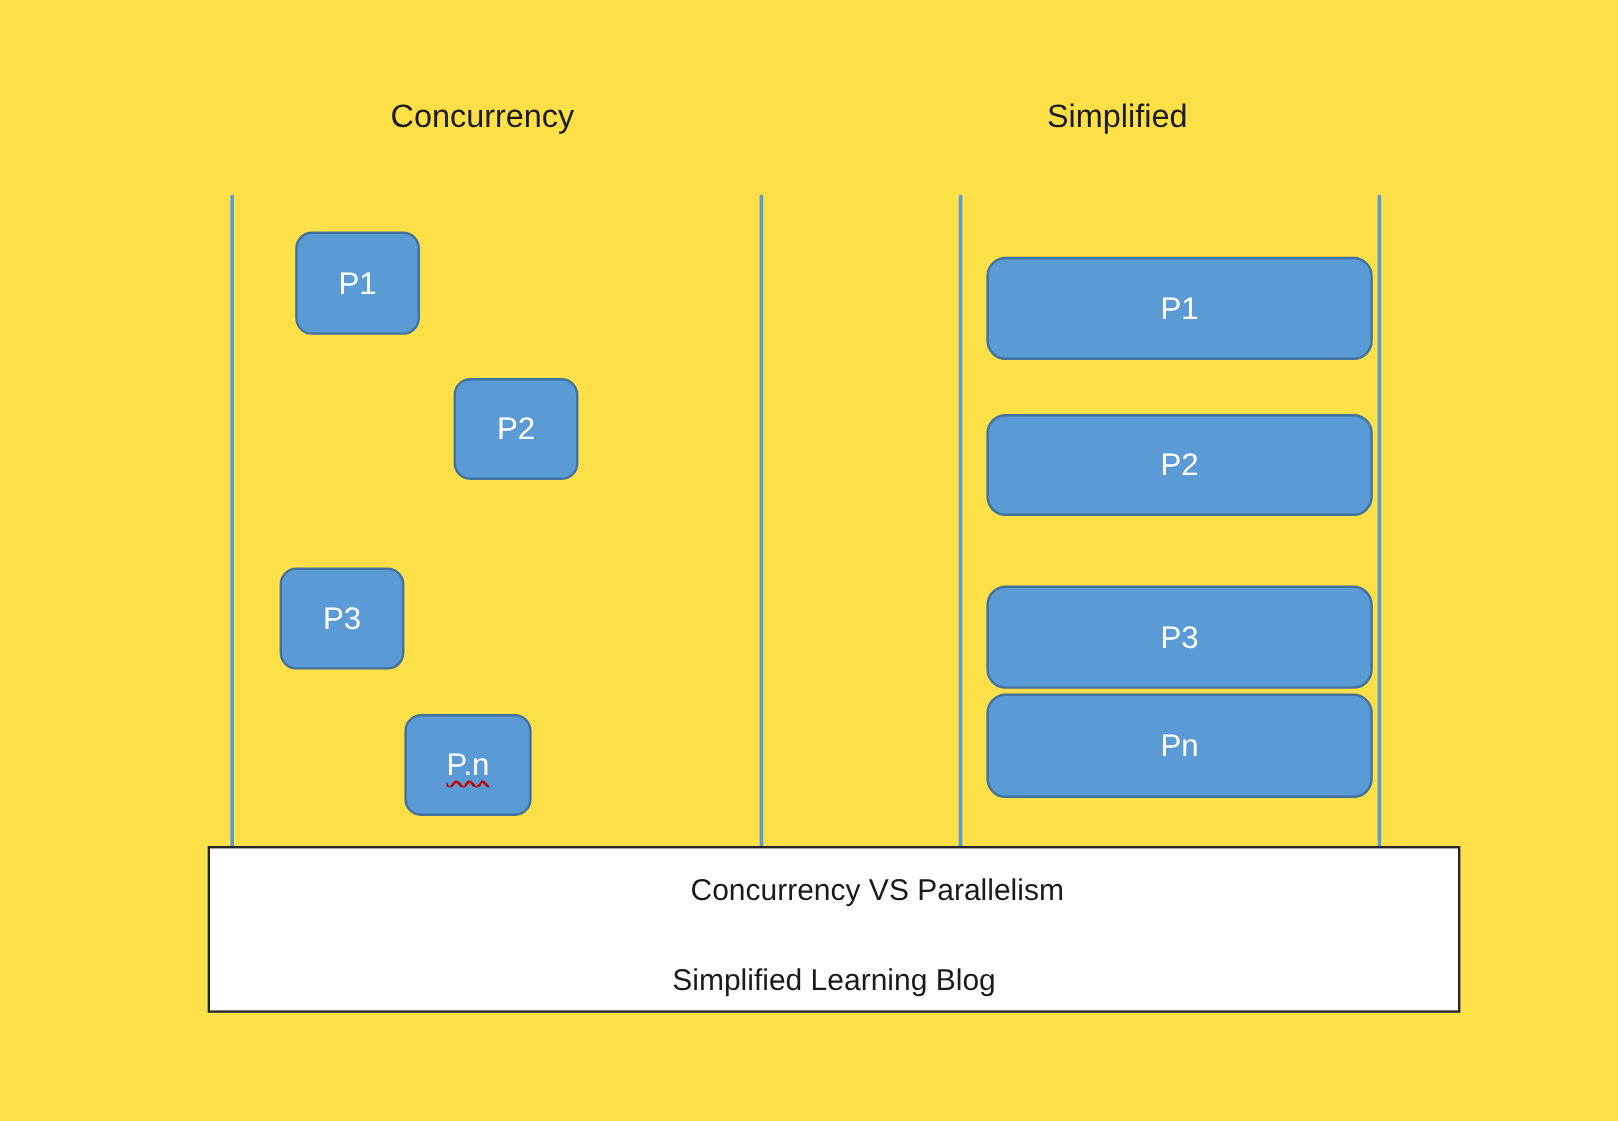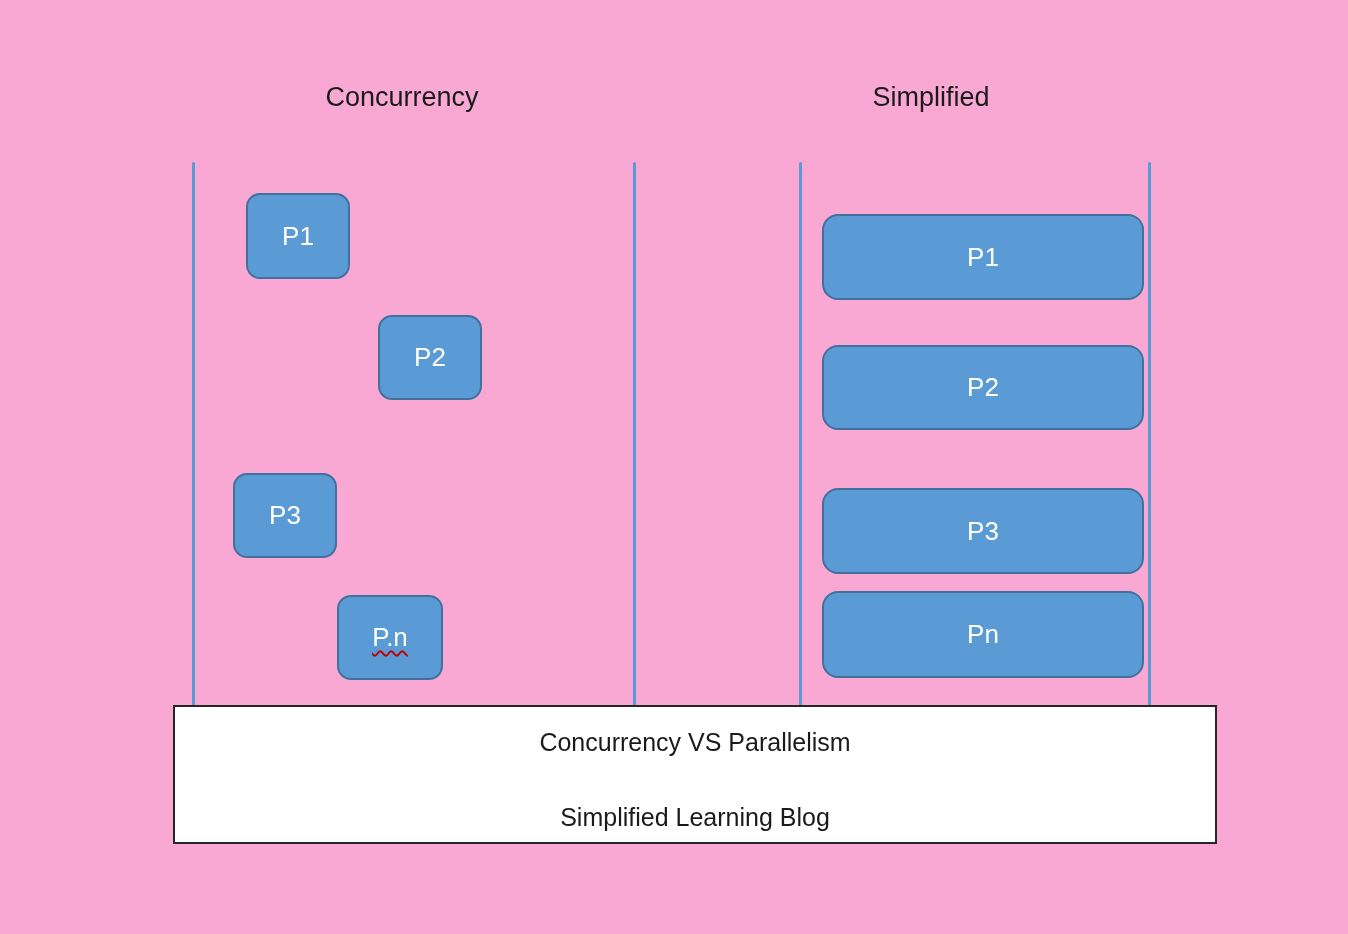--- a/index.html
+++ b/index.html
@@ -7,21 +7,21 @@
     padding: 0;
     background: #ffffff;
   }
   body {
     font-family: "Liberation Sans", sans-serif;
   }
   .canvas {
     position: relative;
     width: 1348px;
     height: 934px;
-    background: #f9a8d4;
+    background: #fde047;
     overflow: hidden;
   }
   .section-title {
     position: absolute;
     transform: translateX(-50%);
     font-size: 27px;
     line-height: 30px;
     color: var(--title-text, #1a1a1a);
     white-space: nowrap;
   }
@@ -66,21 +66,21 @@
   .caption-line {
     position: absolute;
     left: 0;
     width: 100%;
     text-align: center;
     font-size: 25px;
     line-height: 30px;
     color: var(--caption-text, #1a1a1a);
     white-space: nowrap;
   }
-  .caption-line.first  { top: 20px; }
+  .caption-line.first  { top: 20px; margin-left: 36px; }
   .caption-line.second { top: 95px; text-align: center; }
 </style>
 </head>
 <body style="--box-fill: #5B9BD5; --box-border: #41719C; --lane-line: #5B9BD5; --box-text: #FFFFFF; --title-text: #1A1A1A; --caption-text: #1A1A1A; --caption-border: #262626; --spellcheck-red: #C00000;">
 
 <div class="canvas">
 
   <div class="section-title" style="left:402px; top:82px;">Concurrency</div>
   <div class="section-title" style="left:931px; top:82px;">Simplified</div>
 
@@ -105,21 +105,21 @@
 
   <div class="pbox wide" style="left:822px; top:214px; width:322px; height:86px;">
     <span>P1</span>
   </div>
   <div class="pbox wide" style="left:822px; top:345px; width:322px; height:85px;">
     <span>P2</span>
   </div>
   <div class="pbox wide" style="left:822px; top:488px; width:322px; height:86px;">
     <span>P3</span>
   </div>
-  <div class="pbox wide" style="left:822px; top:591px; width:322px; height:87px;">
+  <div class="pbox wide" style="left:822px; top:578px; width:322px; height:87px;">
     <span>Pn</span>
   </div>
 
   <div class="caption-box">
     <div class="caption-line first">Concurrency VS Parallelism</div>
     <div class="caption-line second">Simplified Learning Blog</div>
   </div>
 
 </div>
 

